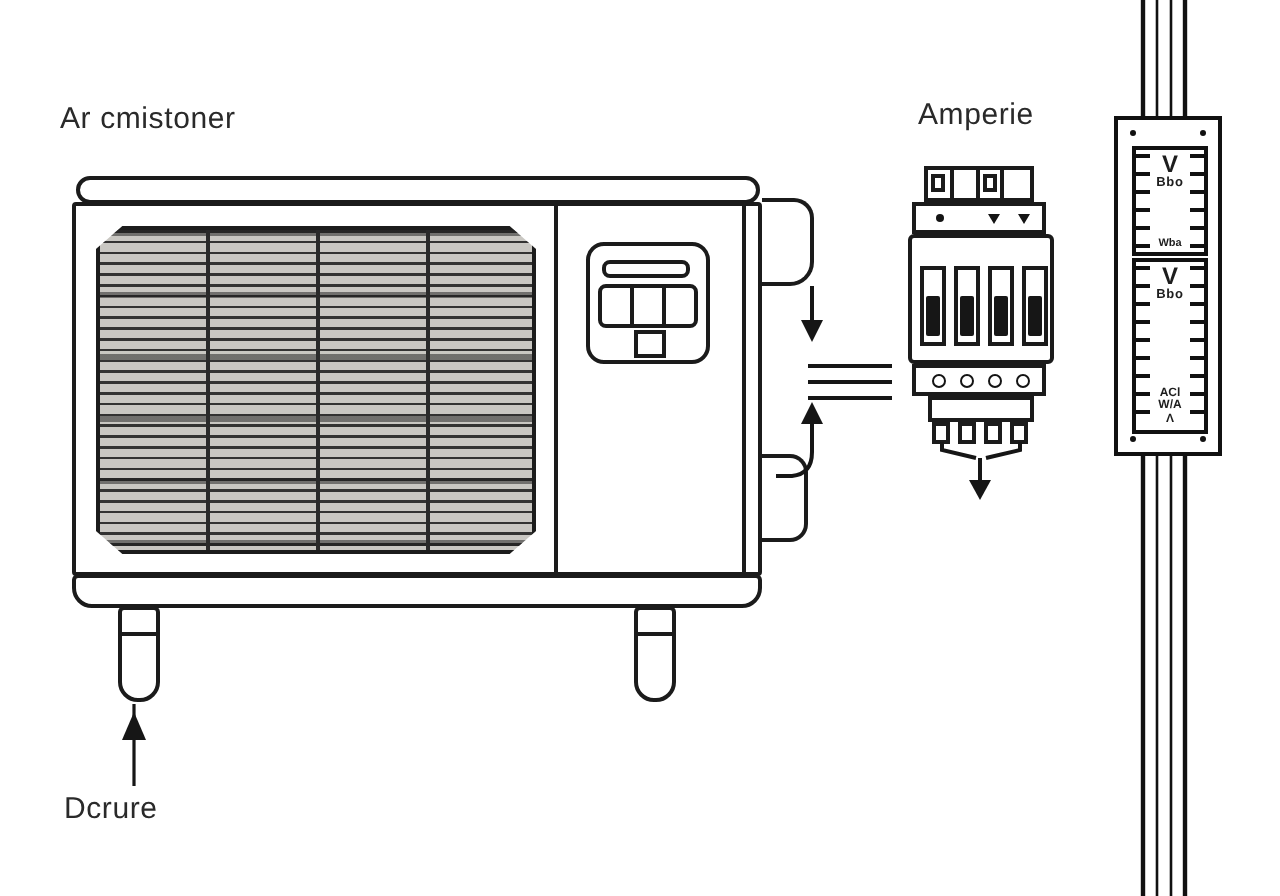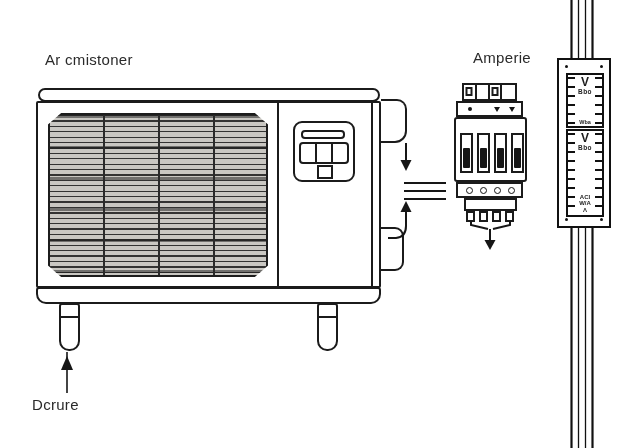--- a/index.html
+++ b/index.html
@@ -67,22 +67,22 @@
   .m-foot{font-size:5.5px;font-weight:bold;margin-top:auto;margin-bottom:1px;line-height:6px;z-index:2;}
   .m-read{margin-top:auto;margin-bottom:2px;display:flex;flex-direction:column;align-items:center;z-index:2;}
   .m-read span{font-size:6px;font-weight:bold;line-height:6.5px;}
   svg.wires{position:absolute;left:0;top:0;pointer-events:none;}
 </style>
 </head>
 <body>
 
 <div class="canvas">
 
-  <div class="label" style="left:45px;top:51px;">Ar cmistoner</div>
-  <div class="label" style="left:459px;top:49px;margin-left:14px;">Amperie</div>
+  <div class="label" style="left:30px;top:51px;">Ar cmistoner</div>
+  <div class="label" style="left:459px;top:49px;">Amperie</div>
   <div class="label" style="left:32px;top:396px;">Dcrure</div>
 
   <div>
     <div class="abs tab tab-top"></div>
     <div class="abs tab tab-bot"></div>
     <div class="abs outline ac-cap"></div>
     <div class="abs outline ac-body"></div>
     <div class="abs ac-grille"></div>
     <div class="abs ac-divider"></div>
     <div class="abs ac-inner-edge"></div>

